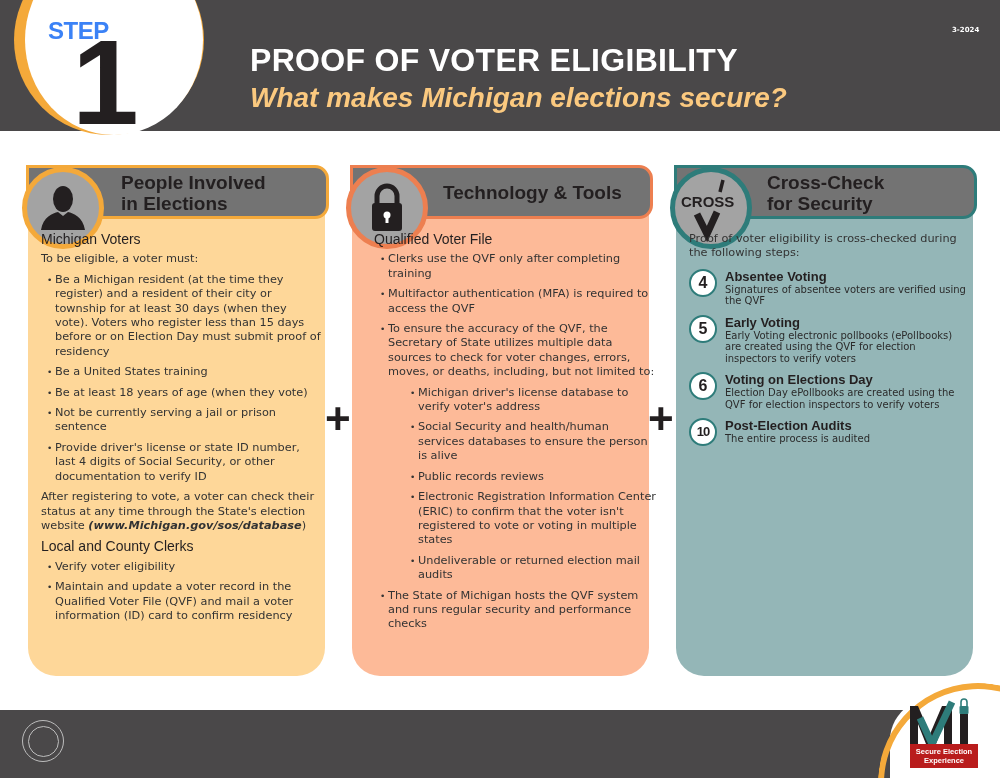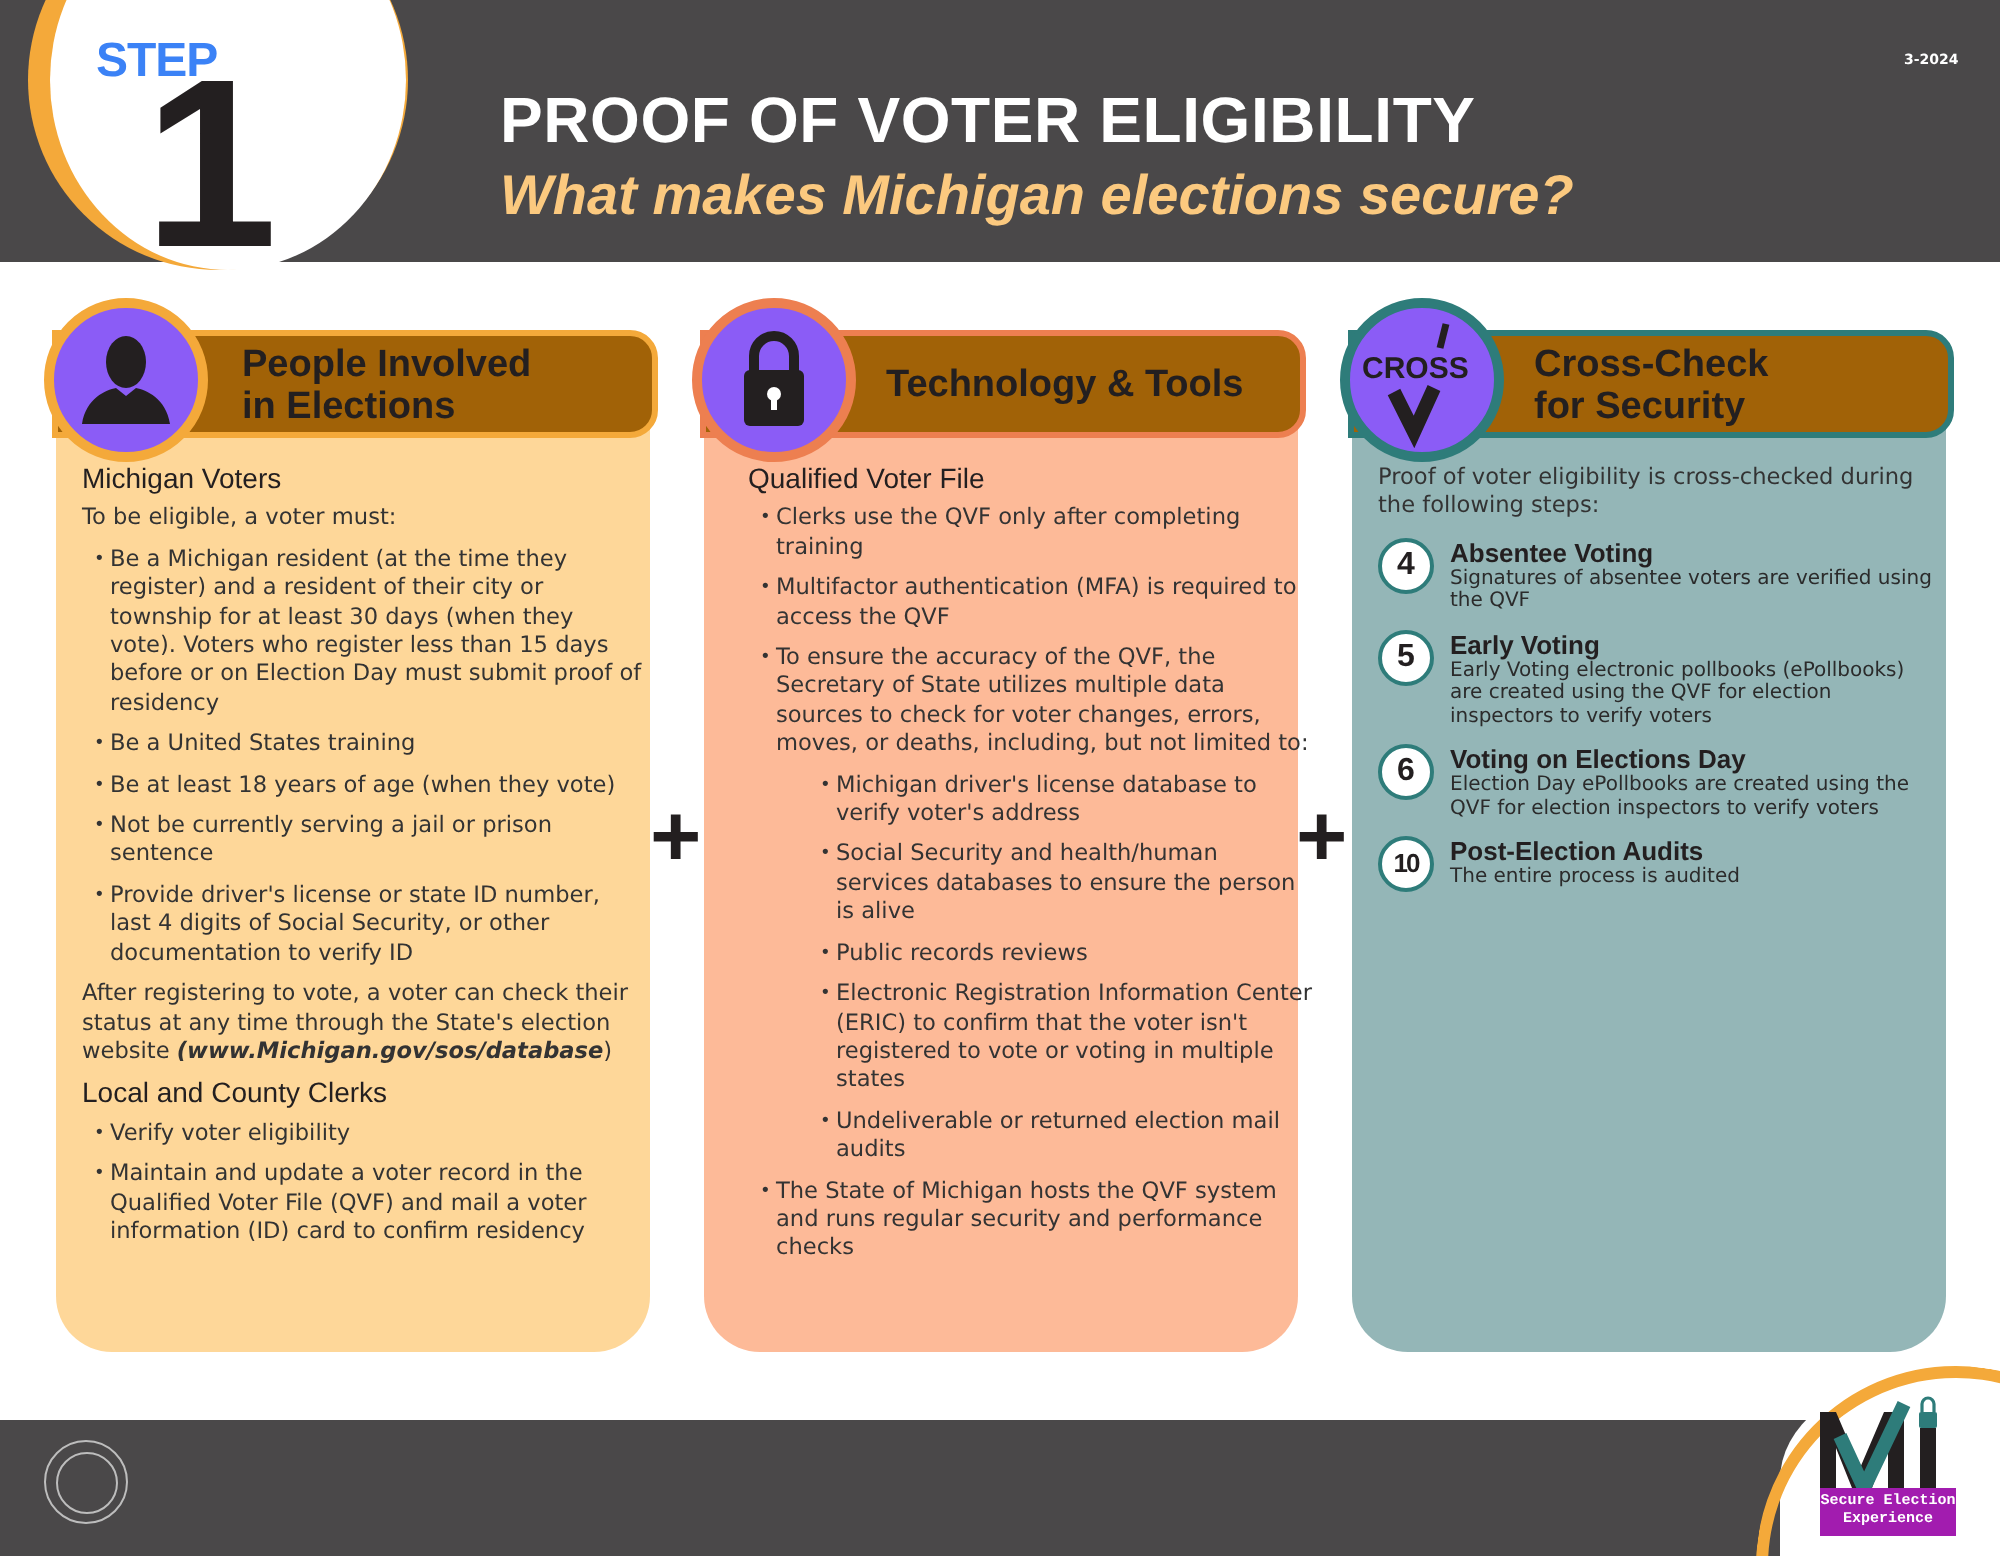--- a/index.html
+++ b/index.html
@@ -15,30 +15,30 @@
   .title { position: absolute; left: 250px; top: 42px; font-family: "Liberation Sans", sans-serif; font-weight: bold; font-size: 32px; color: #ffffff; letter-spacing: 0.3px; }
   .subtitle { position: absolute; left: 250px; top: 82px; font-family: "Liberation Sans", sans-serif; font-style: italic; font-weight: bold; font-size: 28px; color: #fbc97f; }
   .date { position: absolute; left: 952px; top: 26px; font-size: 7px; color: #ffffff; font-weight: bold; }
 
   
   .card { position: absolute; top: 200px; width: 297px; height: 476px; border-radius: 0 0 28px 28px; }
   .card-1 { left: 28px; background: #fed799; }
   .card-2 { left: 352px; background: #fdba98; }
   .card-3 { left: 676px; background: #94b6b7; }
 
-  .card-head { position: absolute; top: 165px; height: 54px; width: 303px; background: #a16207; border-radius: 0 14px 14px 0; border: 3px solid; }
+  .card-head { position: absolute; top: 165px; height: 54px; width: 303px; background: #737373; border-radius: 0 14px 14px 0; border: 3px solid; }
   .card-head-1 { left: 26px; border-color: #f4a93a; }
   .card-head-2 { left: 350px; border-color: #ed7f50; }
   .card-head-3 { left: 674px; border-color: #2e7c7a; }
   .head-title { position: absolute; left: 92px; font-family: "Liberation Sans", sans-serif; font-weight: bold; font-size: 19px; color: #231f20; line-height: 21px; }
   .head-title-1 { top: 4px; }
   .head-title-2 { top: 14px; left: 90px; }
   .head-title-3 { top: 4px; left: 90px; }
 
-  .icon-circle { position: absolute; top: 149px; width: 82px; height: 82px; border-radius: 50%; background: #8b5cf6; border: 5px solid; }
+  .icon-circle { position: absolute; top: 167px; width: 82px; height: 82px; border-radius: 50%; background: #a3a3a3; border: 5px solid; }
   .icon-circle-1 { left: 22px; border-color: #f4a93a; }
   .icon-circle-2 { left: 346px; border-color: #ed7f50; }
   .icon-circle-3 { left: 670px; border-color: #2e7c7a; }
 
   .card-body { position: absolute; top: 232px; width: 282px; font-size: 11.3px; line-height: 14.4px; color: #333; }
   .body-1 { left: 41px; }
   .body-2 { left: 374px; }
   .body-3 { left: 689px; width: 280px; }
 
   .sec-title { font-family: "Liberation Sans", sans-serif; font-weight: normal; font-size: 14px; color: #231f20; margin-bottom: 6px; }
@@ -61,21 +61,21 @@
   .plus-2 { left: 648px; top: 397px; }
 
   
   .footer { position: absolute; left: 0; top: 710px; width: 1000px; height: 68px; background: #4a4849; }
   .seal { position: absolute; left: 22px; top: 720px; width: 42px; height: 42px; border-radius: 50%; border: 1.5px solid #bdbdbd; }
   .seal::after { content: ""; position: absolute; left: 5px; top: 5px; width: 29px; height: 29px; border-radius: 50%; border: 1px solid #bdbdbd; }
 
   .logo-arc { position: absolute; left: 878px; top: 683px; width: 200px; height: 200px; border-radius: 50%; border: 6px solid #f4a93a; border-right-color: transparent; border-bottom-color: transparent; transform: rotate(8deg); }
   .logo-bg { position: absolute; left: 890px; top: 690px; width: 130px; height: 100px; border-radius: 50% 0 0 0; background: #fff; }
   .logo-mi { position: absolute; left: 908px; top: 698px; width: 70px; height: 46px; }
-  .logo-tag { position: absolute; left: 910px; top: 744px; width: 68px; height: 24px; background: #a21caf; color: #fff; font-family: Liberation Mono, monospace; font-weight: bold; font-size: 7.5px; line-height: 9px; text-align: center; padding-top: 3px; }
+  .logo-tag { position: absolute; left: 910px; top: 744px; width: 68px; height: 24px; background: #b91c1c; color: #fff; font-family: Liberation Sans, sans-serif; font-weight: bold; font-size: 7.5px; line-height: 9px; text-align: center; padding-top: 3px; }
 </style>
 </head>
 <body>
 
 <div class="header"></div>
 <div class="step-ring"></div>
 <div class="step-circle"></div>
 <div class="step-label">STEP</div>
 <div class="step-num">1</div>
 <div class="title">PROOF OF VOTER ELIGIBILITY</div>

